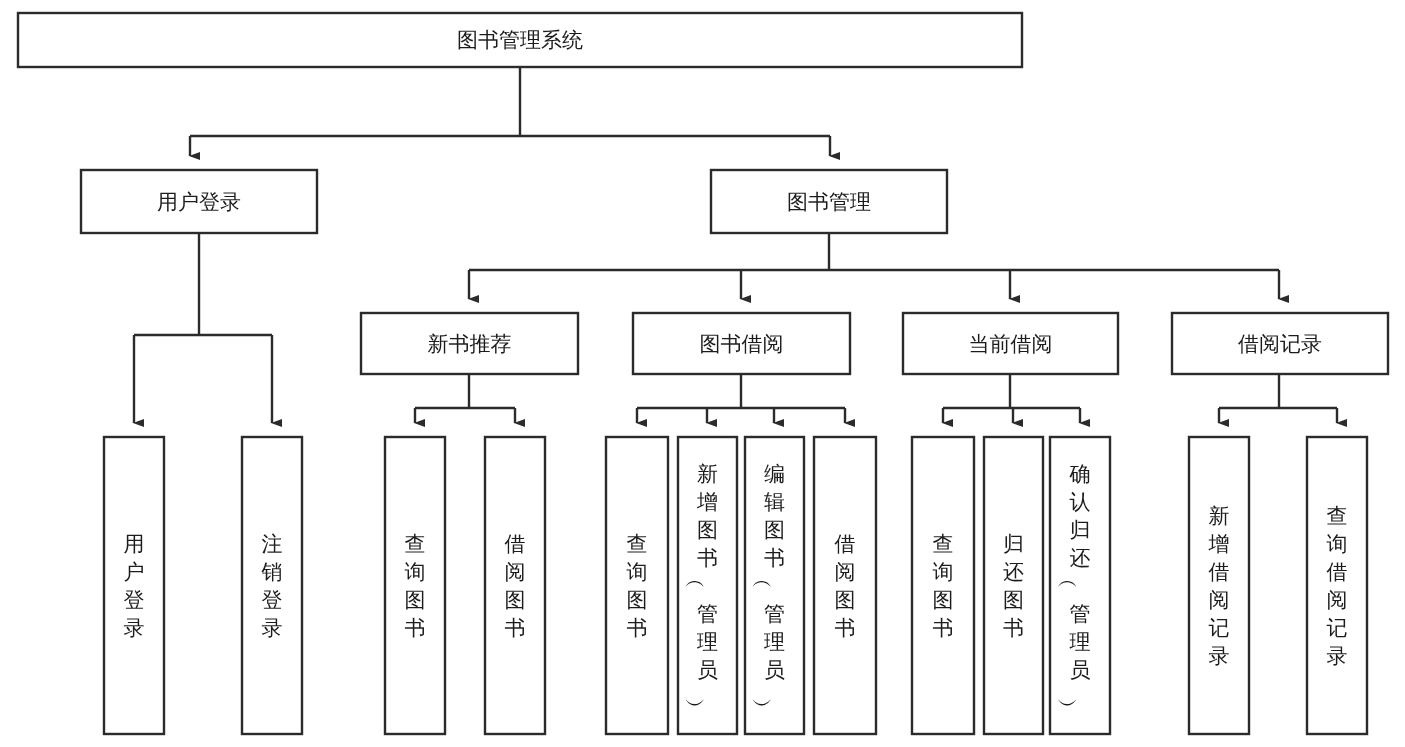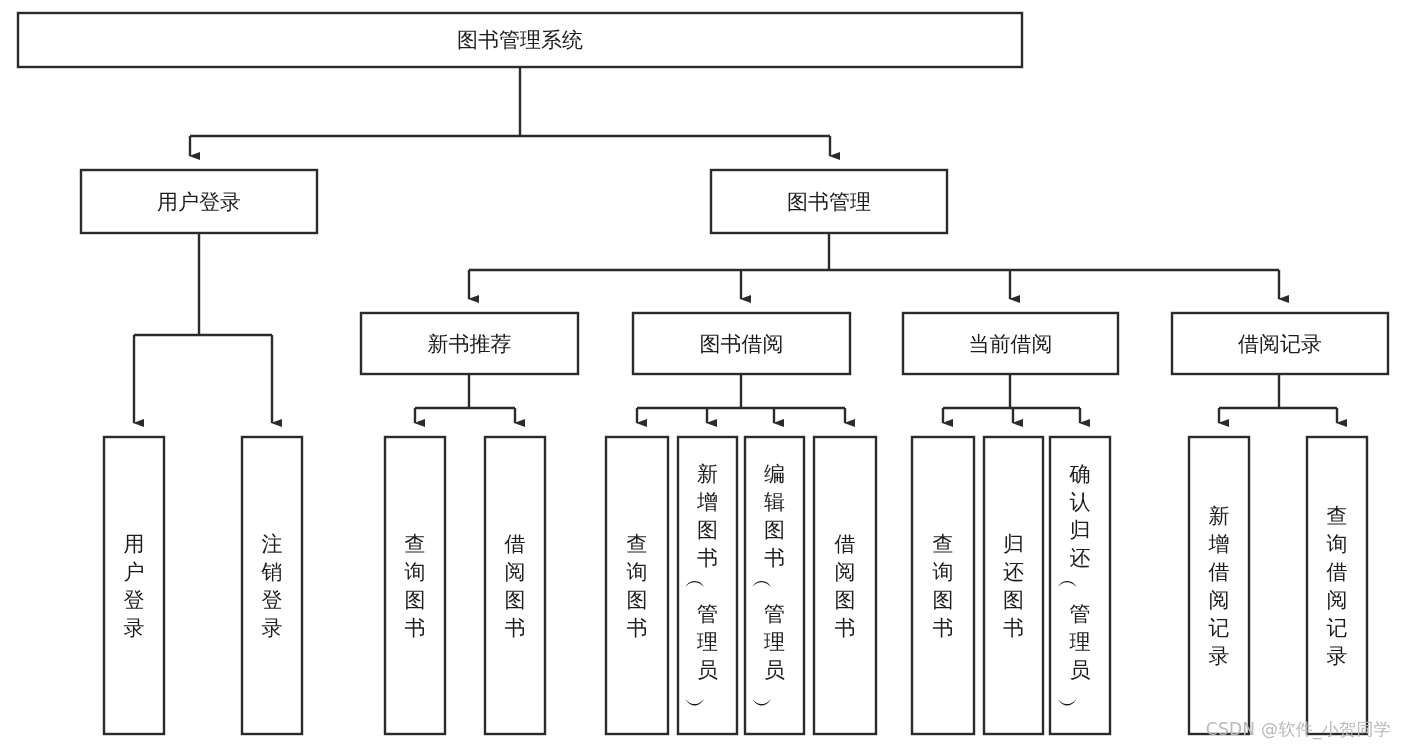--- a/index.html
+++ b/index.html
@@ -206,14 +206,13 @@
           <rect class="node-rect" x="1189" y="437" width="60" height="297"></rect>
           <text class="node-label-v" x="1219" y="523.34"><tspan x="1219" dy="0">新</tspan><tspan x="1219" dy="28">增</tspan><tspan x="1219" dy="28">借</tspan><tspan x="1219" dy="28">阅</tspan><tspan x="1219" dy="28">记</tspan><tspan x="1219" dy="28">录</tspan></text>
         </g>
         <g>
           <rect class="node-rect" x="1307" y="437" width="60" height="297"></rect>
           <text class="node-label-v" x="1337" y="523.34"><tspan x="1337" dy="0">查</tspan><tspan x="1337" dy="28">询</tspan><tspan x="1337" dy="28">借</tspan><tspan x="1337" dy="28">阅</tspan><tspan x="1337" dy="28">记</tspan><tspan x="1337" dy="28">录</tspan></text>
         </g>
       </g>
   </svg>
 
-  <div class="watermark">CSDN @软件_小贺同学</div>
 </div>
 
 </body></html>

